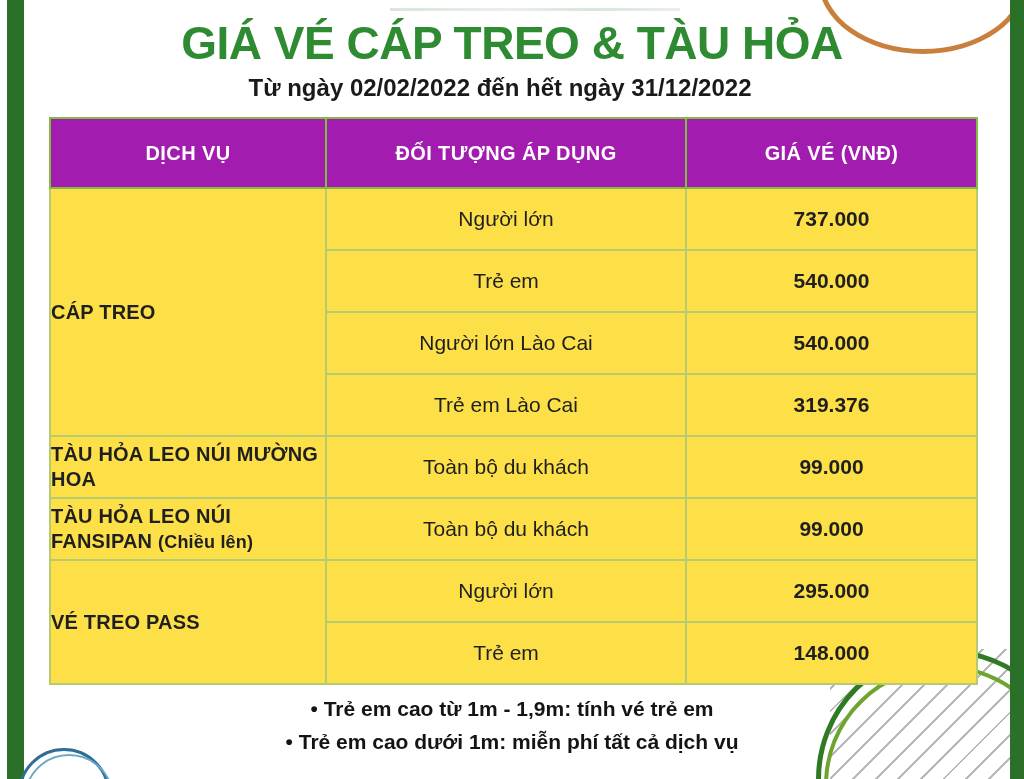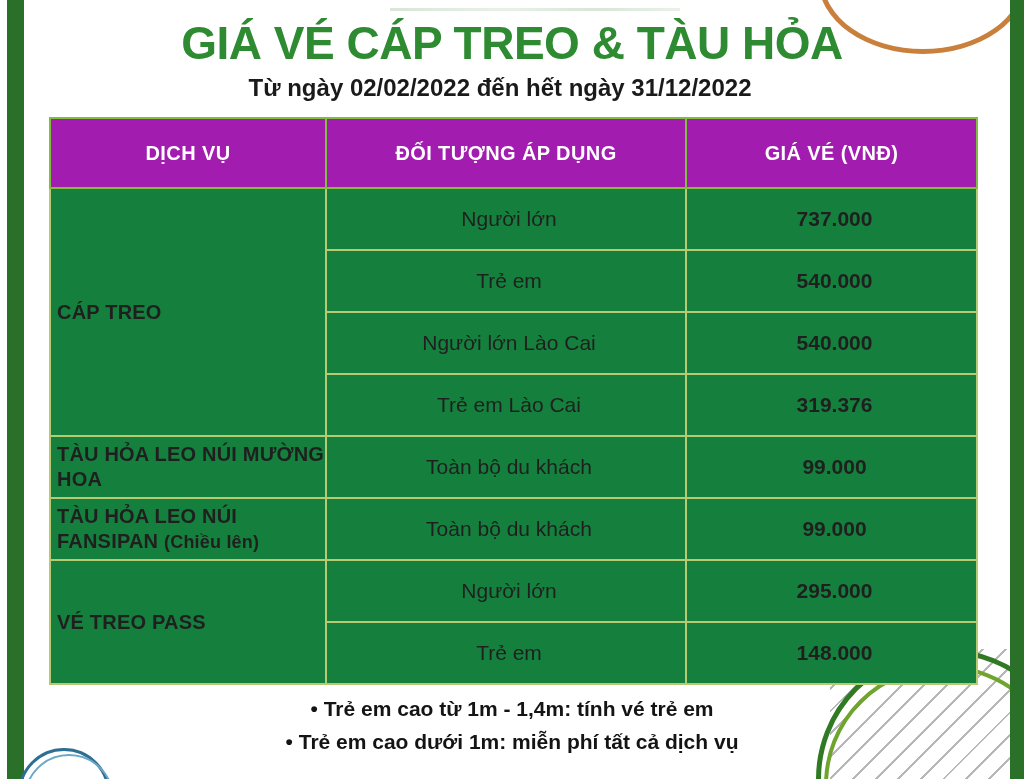--- a/index.html
+++ b/index.html
@@ -159,23 +159,22 @@
     background: #a21caf;
     border-color: #7fbe3f;
     color: #ffffff;
     font-size: 20px;
     font-weight: bold;
     letter-spacing: 0.4px;
     height: 68px;
     text-align: center;
   }
   .price-table tbody td {
-    background: #15803d;
+    background: #fde047;
     height: 60px;
-    padding-left: 6px;
   }
   .col-service  { width: 276px; }
   .col-audience { width: 360px; }
   .col-price    { width: 291px; }
 
   .cell-service {
     text-align: left;
     padding-left: 22px;
     font-size: 20px;
     font-weight: bold;
@@ -281,17 +280,17 @@
           <td class="cell-price">295.000</td>
         </tr>
         <tr>
           <td class="cell-audience">Trẻ em</td>
           <td class="cell-price">148.000</td>
         </tr>
       </tbody>
   </table>
 
   <div class="notes">
-    <div class="note">• Trẻ em cao từ 1m - 1,4m: tính vé trẻ em</div>
+    <div class="note">• Trẻ em cao từ 1m - 1,9m: tính vé trẻ em</div>
     <div class="note">• Trẻ em cao dưới 1m: miễn phí tất cả dịch vụ</div>
   </div>
 
 </div>
 
 </body></html>

